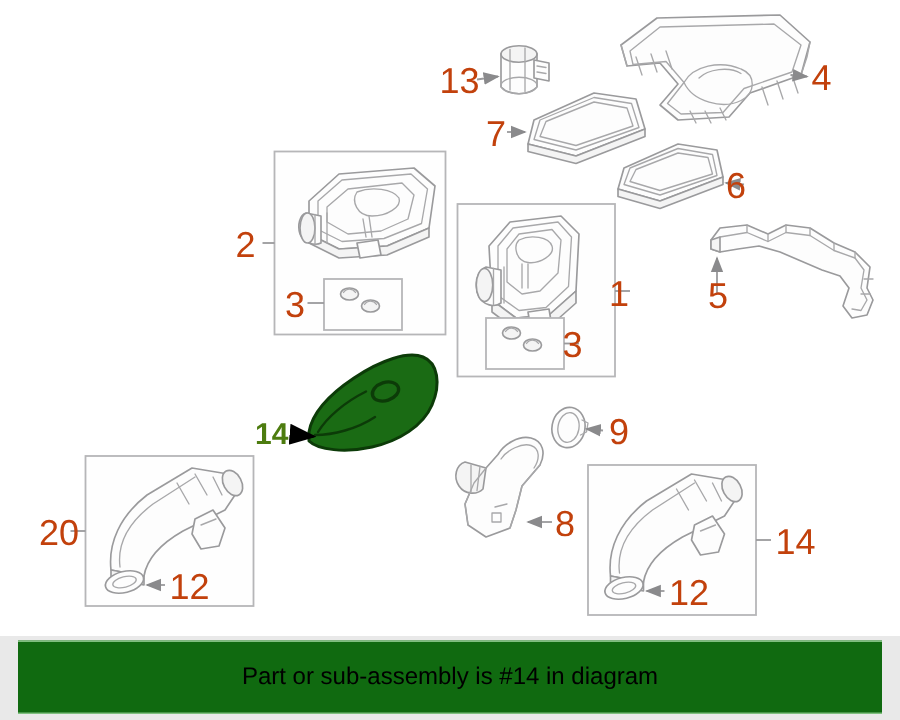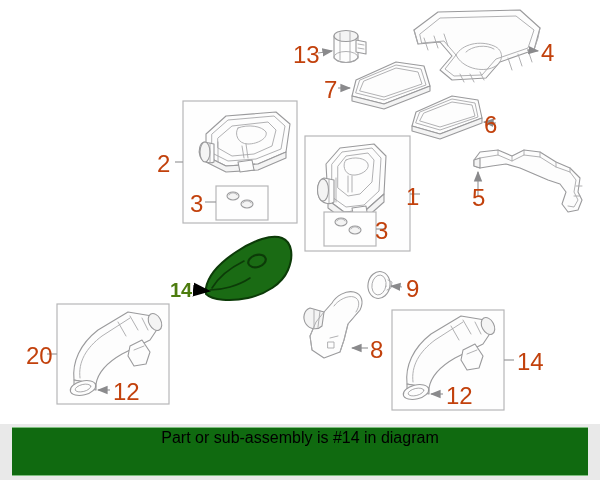--- a/index.html
+++ b/index.html
@@ -64,21 +64,21 @@
   #footer-inner {
     width: 100%;
     height: 100%;
     background: #106a10;
     border-top: 1px solid #7fbf7f;
     border-bottom: 1px solid #7fbf7f;
     box-sizing: border-box;
     display: flex;
     flex-direction: column;
     align-items: center;
-    justify-content: flex-start;
+    justify-content: center;
   }
   .footer-line {
     color: #000000;
     font-family: "Liberation Sans", sans-serif;
     font-size: 16px;
     line-height: 20px;
     text-align: center;
     white-space: nowrap;
   }
 </style>

